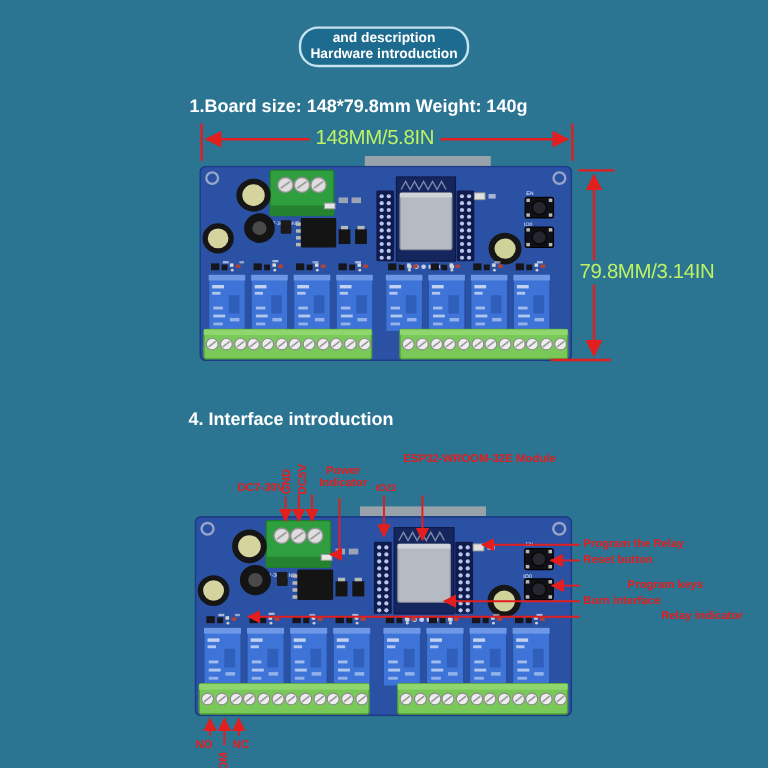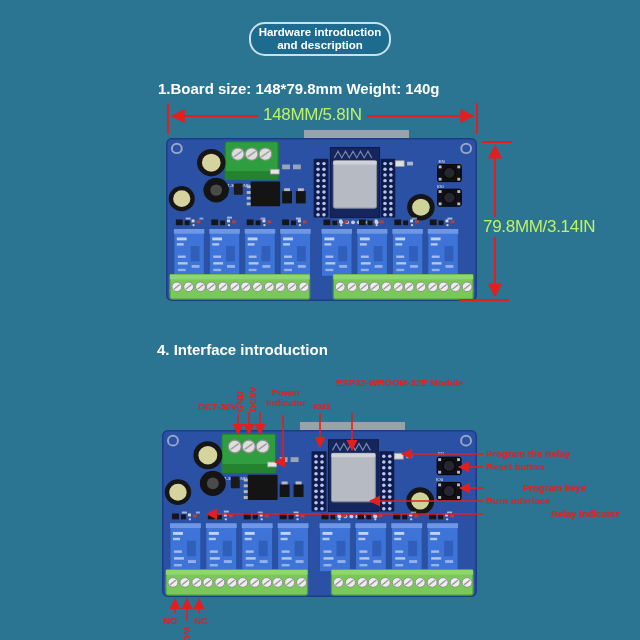--- a/index.html
+++ b/index.html
@@ -39,22 +39,22 @@
     line-height:1.1;white-space:nowrap;z-index:4;
   }
   .ann.small{font-size:8px;}
   .vtext{writing-mode:vertical-rl;transform:rotate(180deg);}
   #ann-power-indicator{width:56px;text-align:center;white-space:normal;}
 </style>
 </head>
 <body>
 
 <div class="banner">
+  <span>and description</span>
   <span>Hardware introduction</span>
-  <span>and description</span>
 </div>
 
 <div class="heading" id="heading-1">1.Board size: 148*79.8mm Weight: 140g</div>
 <div class="heading" id="heading-2">4. Interface introduction</div>
 
 <div class="dim" id="dim-width">148MM/5.8IN</div>
 <div class="dim" id="dim-height">79.8MM/3.14IN</div>
 
 <svg width="0" height="0" style="position:absolute" aria-hidden="true">
   <defs>

